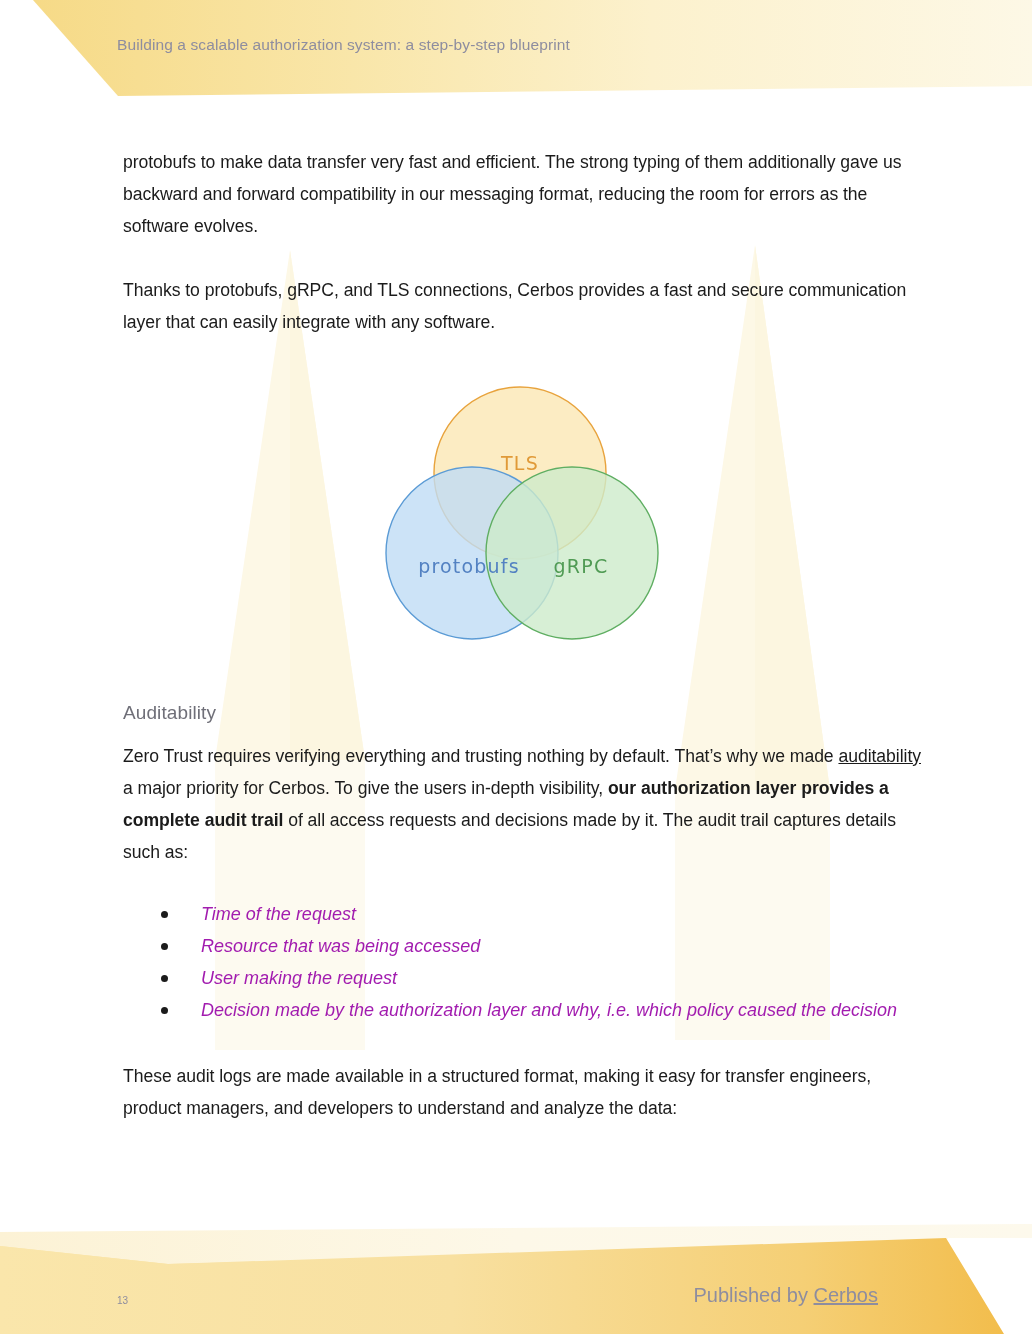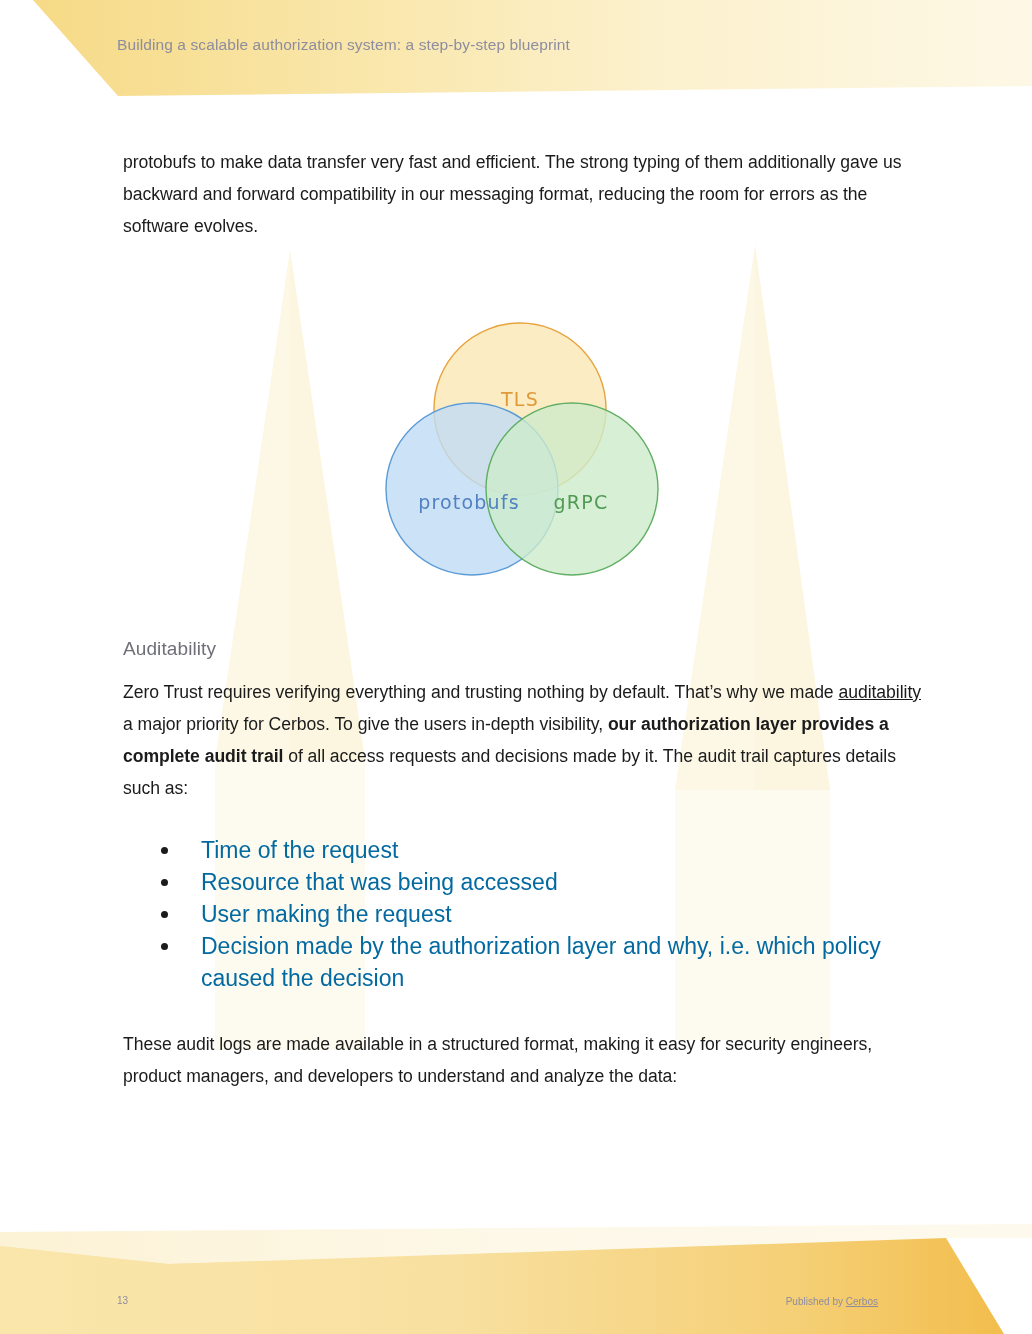--- a/index.html
+++ b/index.html
@@ -63,21 +63,21 @@
     bottom: 28px;
     z-index: 3;
     font-size: 10px;
     color: #8e8d9f;
   }
   .footer-published {
     position: absolute;
     right: 154px;
     bottom: 27px;
     z-index: 3;
-    font-size: 10px;
+    font-size: 20px;
     color: #8e8d9f;
     white-space: nowrap;
   }
   .footer-published a {
     color: #8e8d9f;
     text-decoration: underline;
   }
 
   
   .content {
@@ -133,24 +133,25 @@
 
   
   ul.bullet-list {
     margin-top: 30px;
     margin-left: 38px;
     list-style: none;
   }
   ul.bullet-list li {
     position: relative;
     padding-left: 40px;
-    font-size: 23px;
+    font-size: 18px;
     line-height: 32px;
-    color: #0369a1;
+    color: #a21caf;
     margin-bottom: 0px;
+    font-style: italic;
   }
   ul.bullet-list li .dot {
     position: absolute;
     left: 0;
     top: 13px;
     width: 7px;
     height: 7px;
     border-radius: 50%;
     background: #1b1b1b;
   }
@@ -187,20 +188,21 @@
     </svg>
   </div>
   <div class="header-title">Building a scalable authorization system: a step-by-step blueprint</div>
 
   <div class="content">
 
     <p class="body-text">protobufs to make data transfer very fast and efficient. The strong typing of them additionally gave us backward and forward compatibility in our messaging format, reducing the room for errors as the software evolves.</p>
 
     <div class="para-gap"></div>
 
+    <p class="body-text">Thanks to protobufs, gRPC, and TLS connections, Cerbos provides a fast and secure communication layer that can easily integrate with any software.</p>
 
     <div class="venn-wrap">
       <svg width="324" height="296" viewBox="0 0 324 296">
         <rect x="0" y="0" width="324" height="296" fill="#ffffff"></rect>
 
         <circle cx="161" cy="111" r="86" fill="#fce9b8" fill-opacity="0.85" stroke="#e8a33d" stroke-width="1.4"></circle>
 
         <circle cx="113" cy="191" r="86" fill="#bfdcf5" fill-opacity="0.8" stroke="#5b9bd5" stroke-width="1.4"></circle>
 
         <circle cx="213" cy="191" r="86" fill="#cdebca" fill-opacity="0.8" stroke="#5fae62" stroke-width="1.4"></circle>
@@ -231,21 +233,21 @@
       <li>
         <span class="dot"></span>
         <span>User making the request</span>
       </li>
       <li>
         <span class="dot"></span>
         <span>Decision made by the authorization layer and why, i.e. which policy caused the decision</span>
       </li>
     </ul>
 
-    <p class="body-text tail-para">These audit logs are made available in a structured format, making it easy for security engineers, product managers, and developers to understand and analyze the data:</p>
+    <p class="body-text tail-para">These audit logs are made available in a structured format, making it easy for transfer engineers, product managers, and developers to understand and analyze the data:</p>
 
   </div>
 
   <div class="footer-band">
     <svg width="1032" height="110" viewBox="0 0 1032 110">
       <defs>
         <linearGradient id="ftrTopGrad" x1="0" y1="0" x2="1" y2="0">
           <stop offset="0" stop-color="#fcf2d5"></stop>
           <stop offset="0.5" stop-color="#fdf8e8"></stop>
           <stop offset="1" stop-color="#fdf9ec"></stop>

